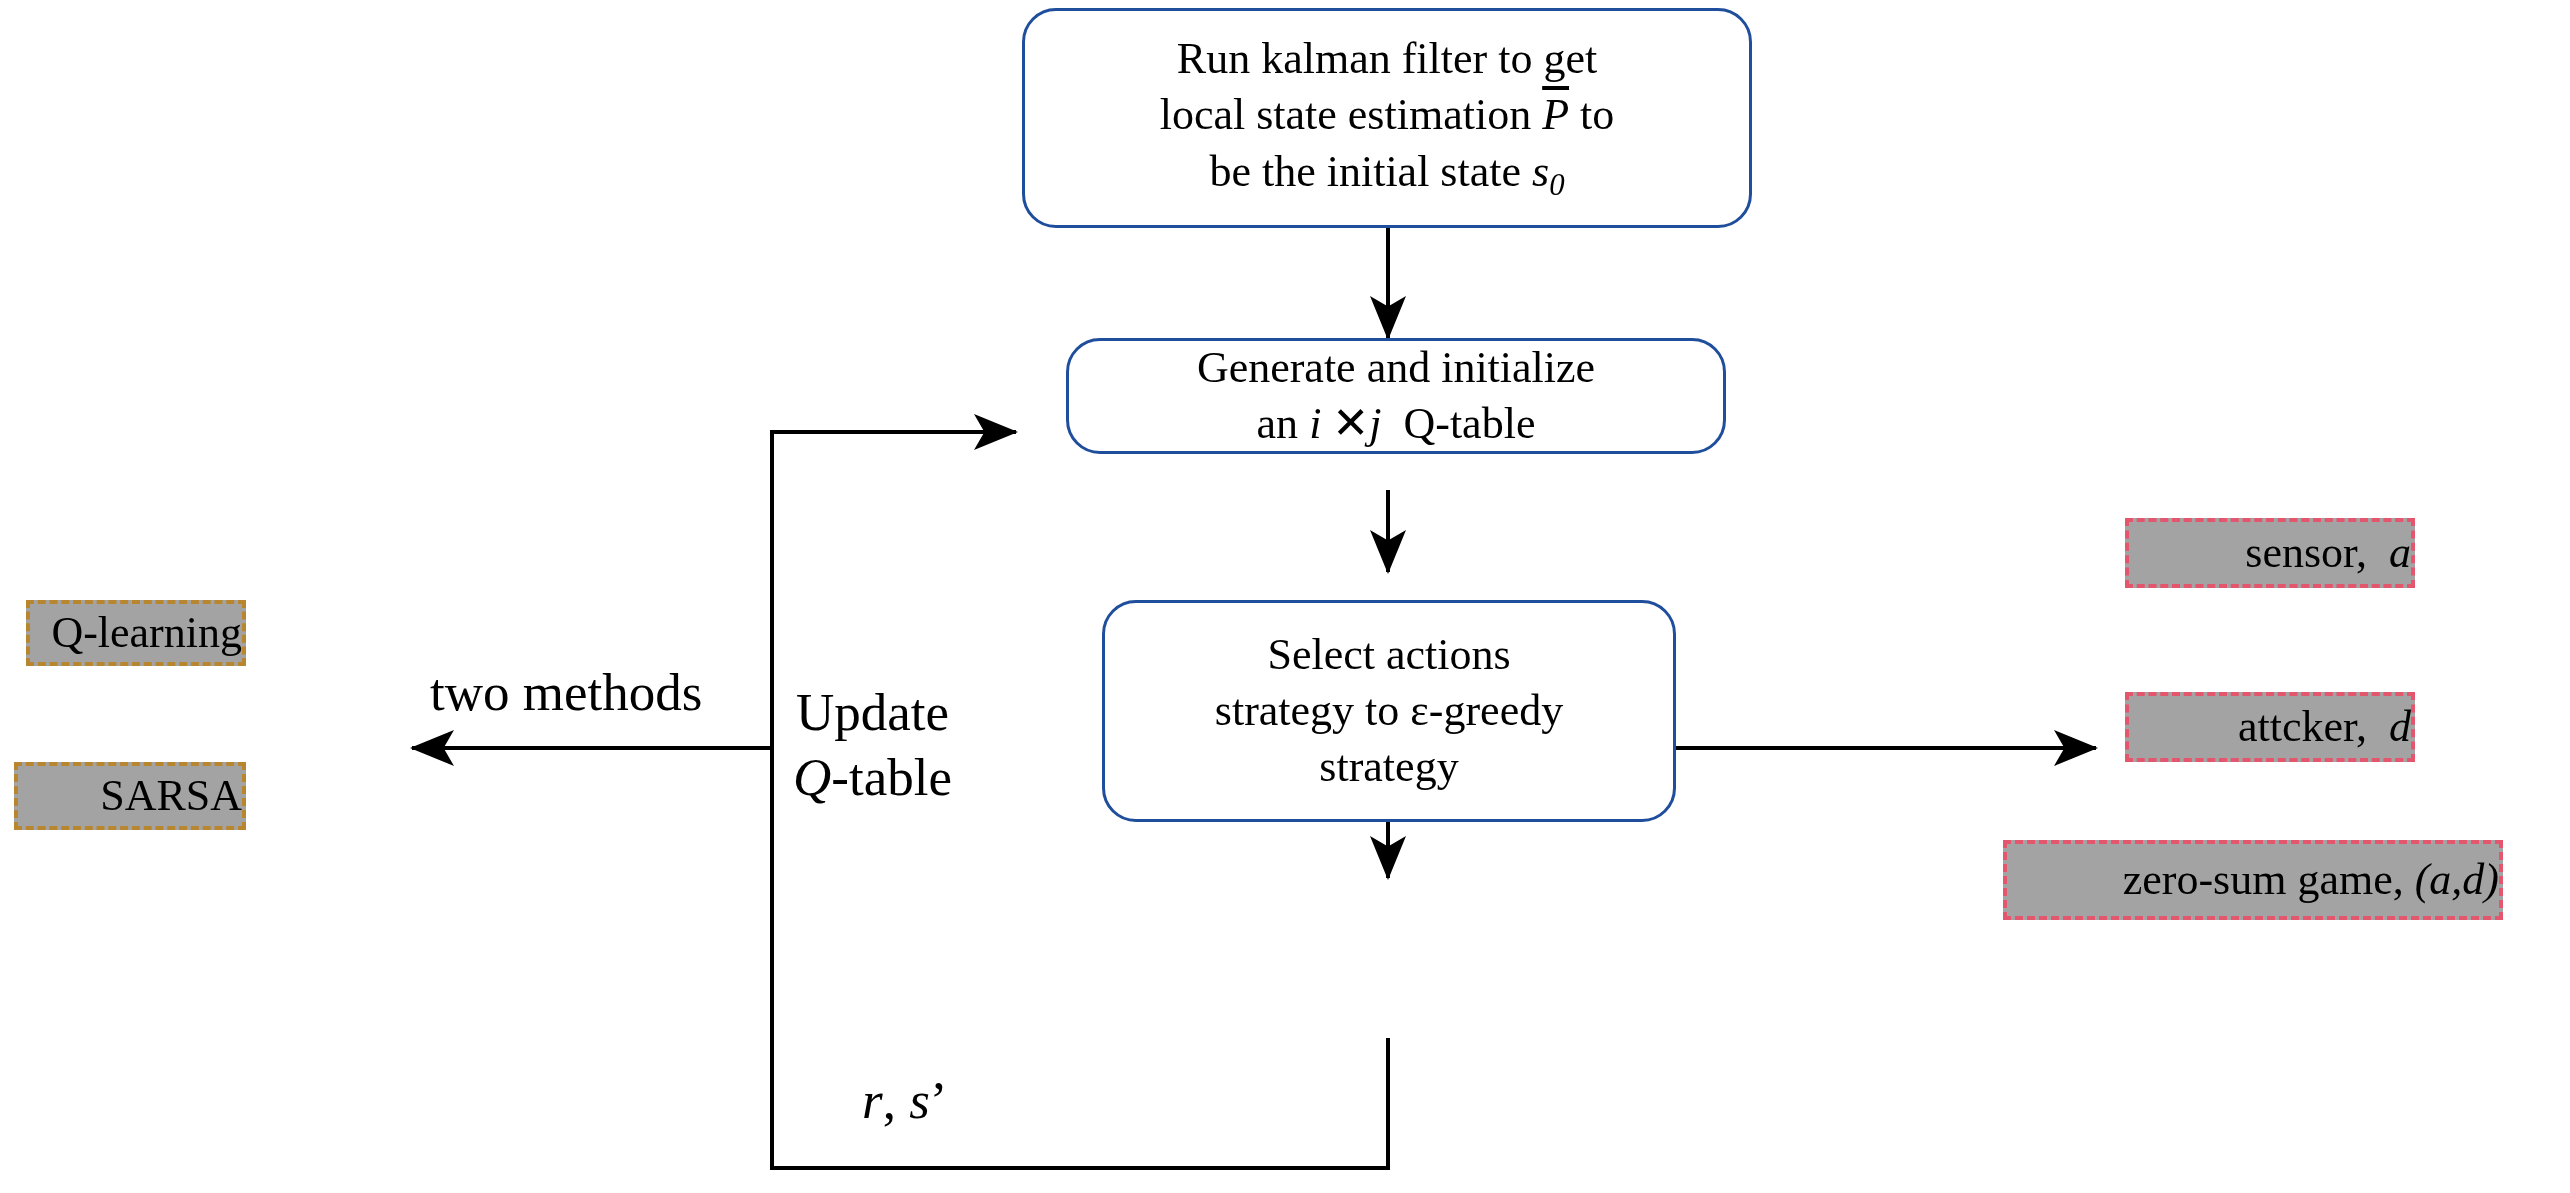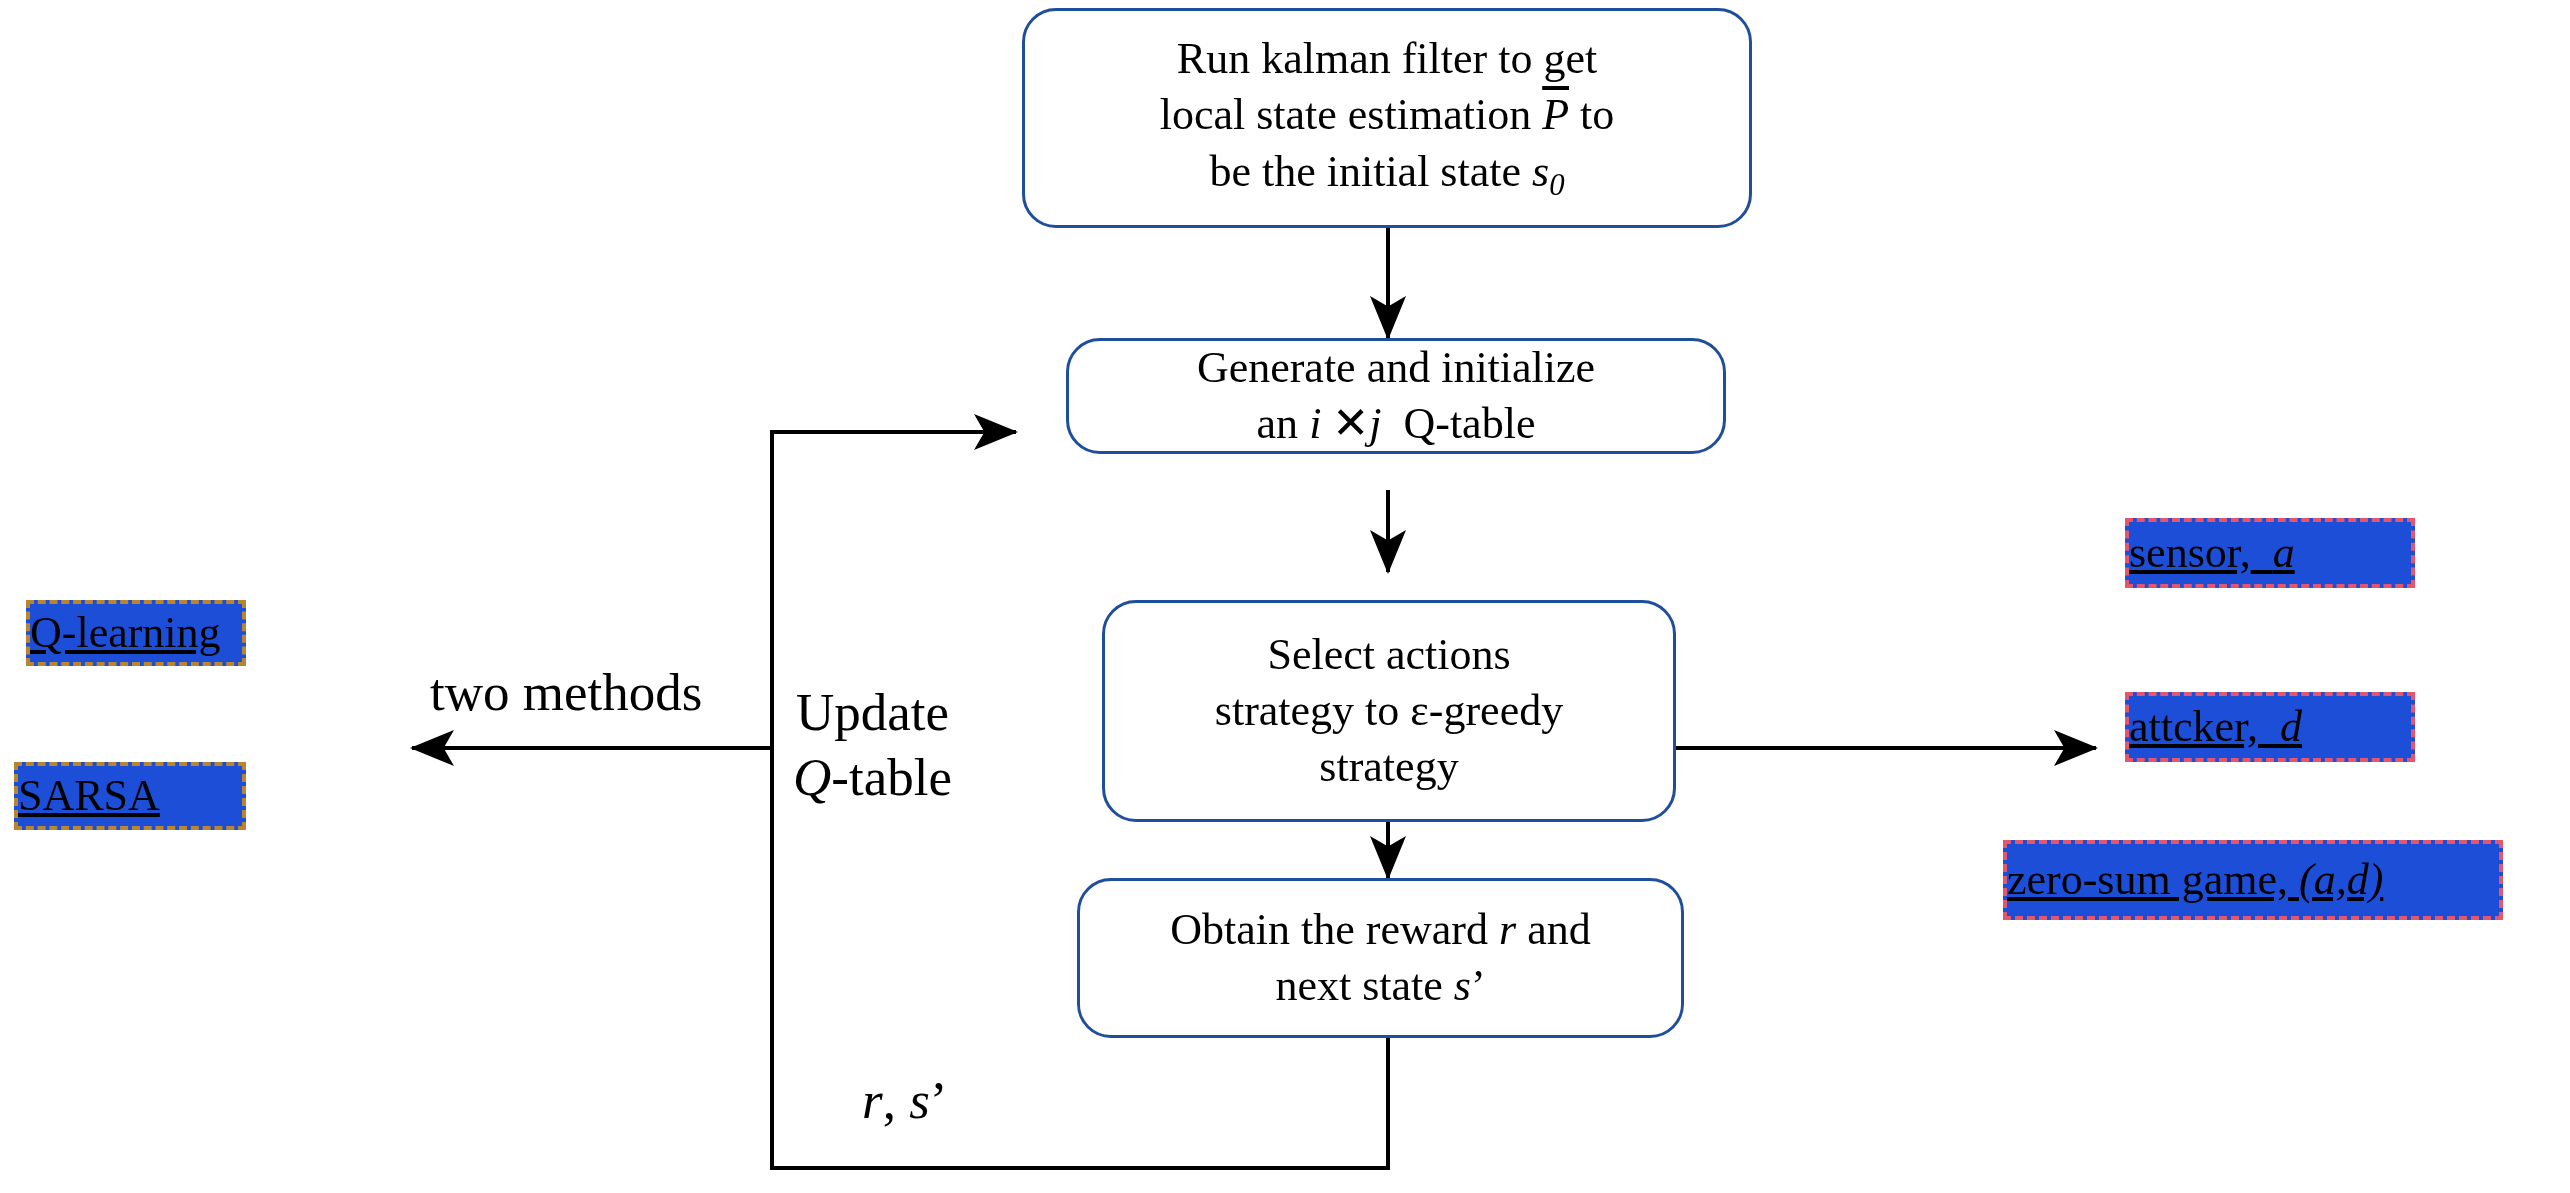--- a/index.html
+++ b/index.html
@@ -40,28 +40,27 @@
     line-height: 1.28;
     font-size: 44px;
     padding: 4px 14px;
   }
   .proc-box .txt { display: block; width: 100%; }
 
   
   .dash-box {
     position: absolute;
     box-sizing: border-box;
-    background: #1d4ed8;
+    background: #a3a3a3;
     display: flex;
     align-items: center;
-    justify-content: flex-start;
+    justify-content: flex-end;
     text-align: center;
     font-size: 44px;
     line-height: 1.2;
-    text-decoration: underline;
   }
   .dash-gold { border: 4px dashed #B8862F; }
   .dash-pink { border: 4px dashed #E4566D; }
 
   
   .lbl {
     position: absolute;
     font-size: 53px;
     line-height: 1.22;
     white-space: nowrap;
@@ -114,26 +113,20 @@
   </div>
 
   <div class="proc-box" style="left:1072px; top:600px; width:574px; height:222px;margin-left:30px;">
     <span class="txt">
       <span>Select actions</span><br>
       <span>strategy to ε-greedy</span><br>
       <span>strategy</span>
     </span>
   </div>
 
-  <div class="proc-box" style="left:1077px; top:878px; width:607px; height:160px;">
-    <span class="txt">
-      <span>Obtain the reward </span><i class="mv">r</i><span> and</span><br>
-      <span>next state </span><i class="mv">s</i><span>’</span>
-    </span>
-  </div>
 
   <div class="dash-box dash-gold" style="left:26px; top:600px; width:220px; height:66px;">
     <span>Q-learning</span>
   </div>
 
   <div class="dash-box dash-gold" style="left:14px; top:762px; width:232px; height:68px;">
     <span>SARSA</span>
   </div>
 
   <div class="dash-box dash-pink" style="left:2125px; top:518px; width:290px; height:70px;">

